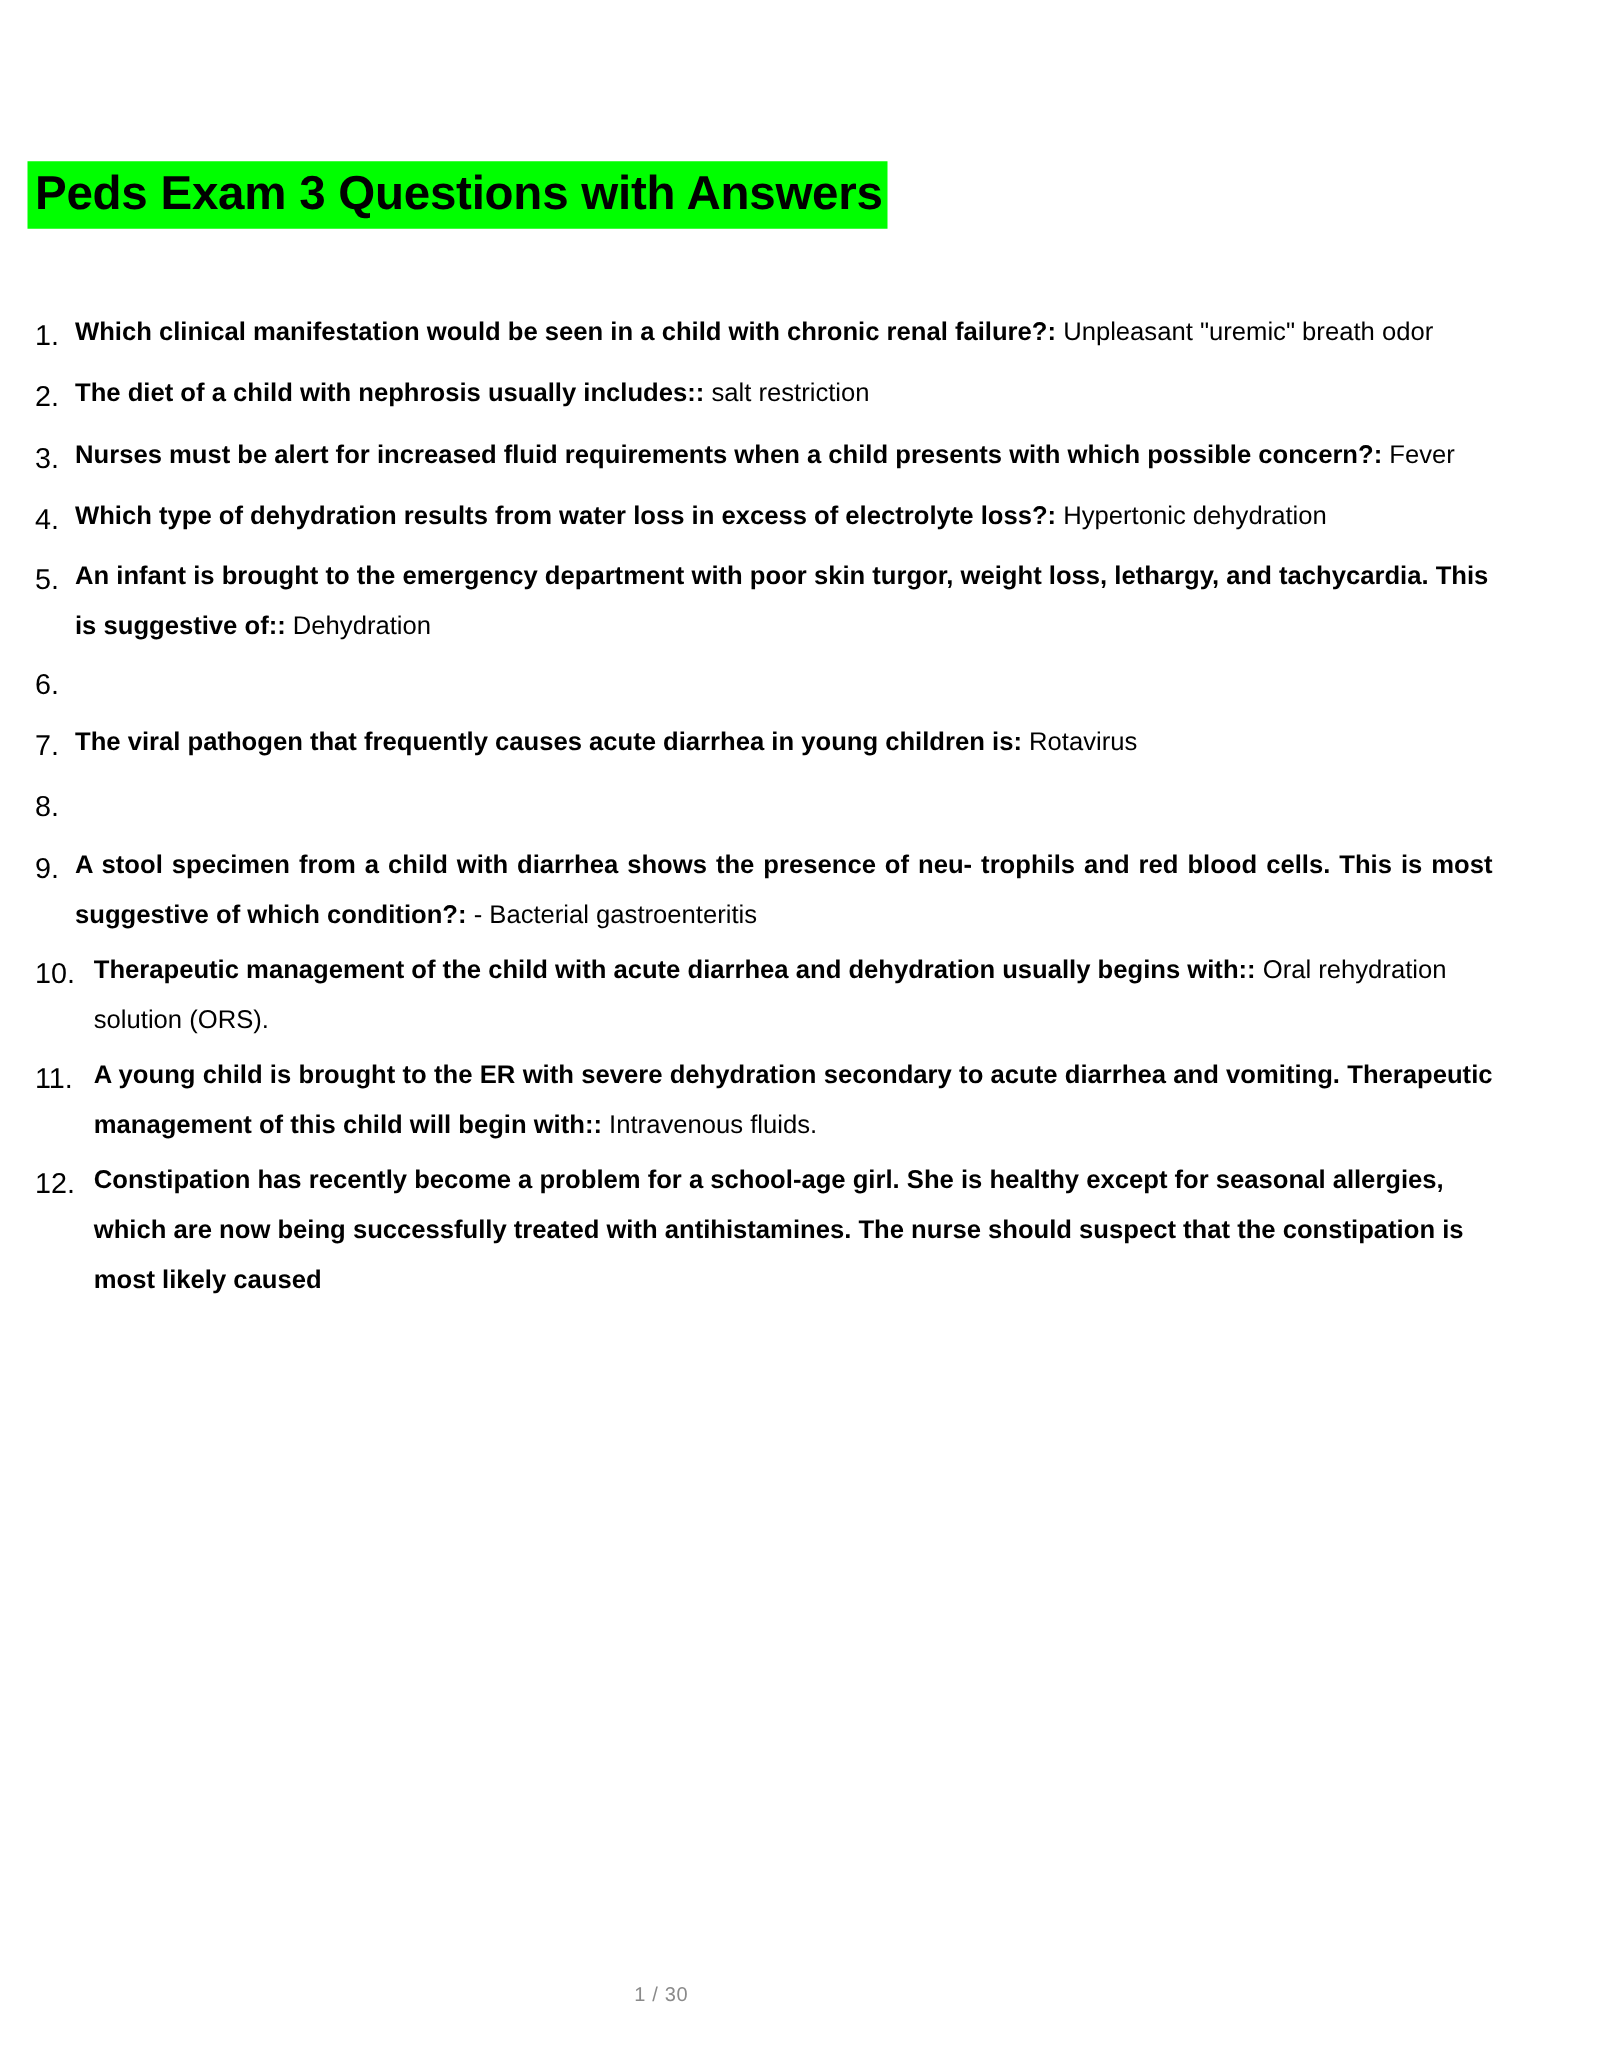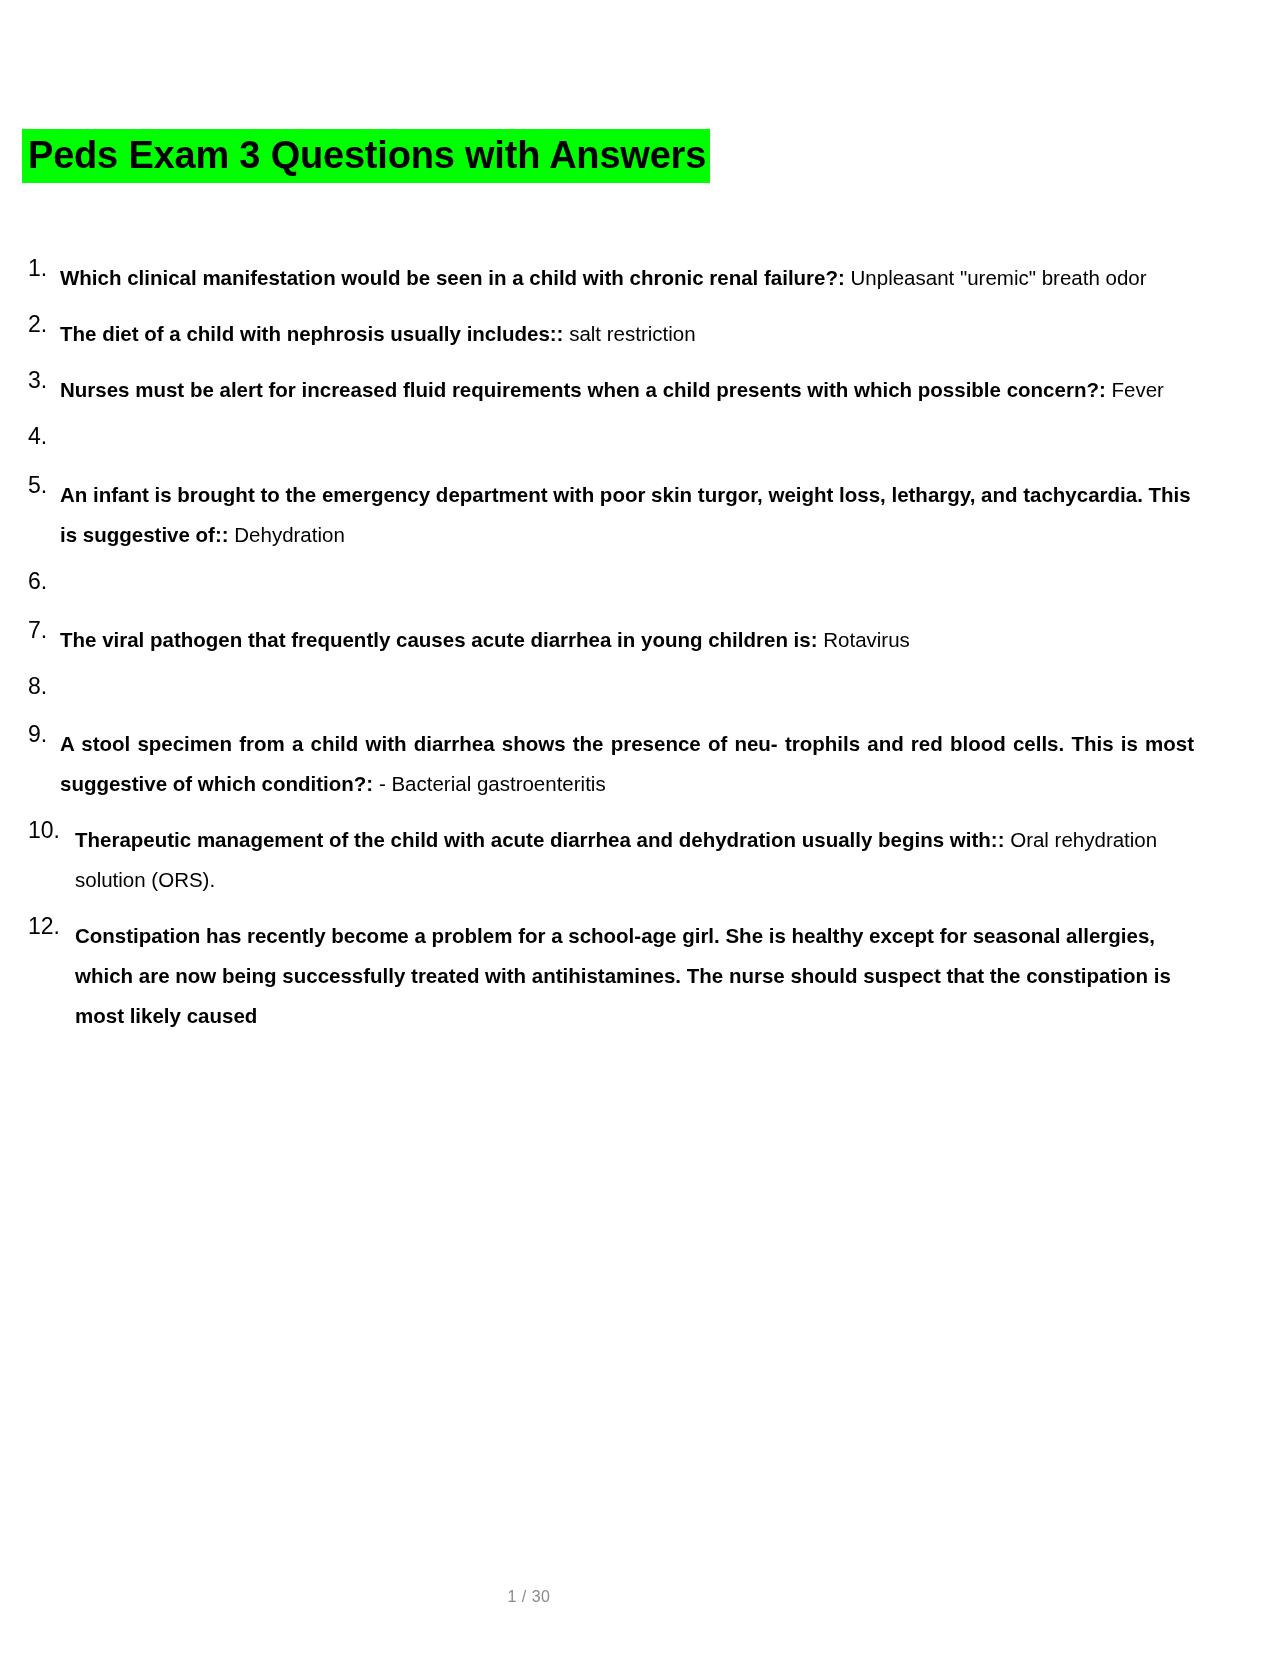--- a/index.html
+++ b/index.html
@@ -90,21 +90,20 @@
   }
   .atext {
     font-weight: normal;
   }
 
   
   .qitem .qbody {
     margin-left: 0px;
     text-indent: -34px;
     padding-left: 34px;
-    margin-top: 12px;
   }
   .qitem.wide .qbody {
     text-indent: -49px;
     padding-left: 49px;
   }
 
   
   .footer {
     position: absolute;
     left: 0;
@@ -134,20 +133,21 @@
       <div class="qitem">
         <div class="qnum">2.</div>
         <div class="qbody" style="text-indent: 0px; padding-left: 0px;"><span class="qtext">The diet of a child with nephrosis usually includes:: </span><span class="atext">salt restriction</span></div>
       </div>
       <div class="qitem">
         <div class="qnum">3.</div>
         <div class="qbody" style="text-indent: 0px; padding-left: 0px;"><span class="qtext">Nurses must be alert for increased fluid requirements when a child presents with which possible concern?: </span><span class="atext">Fever</span></div>
       </div>
       <div class="qitem">
         <div class="qnum">4.</div>
+        <div class="qbody" style="text-indent: 0px; padding-left: 0px;"><span class="qtext">Which type of dehydration results from water loss in excess of electrolyte loss?: </span><span class="atext">Hypertonic dehydration</span></div>
       </div>
       <div class="qitem">
         <div class="qnum">5.</div>
         <div class="qbody" style="text-indent: 0px; padding-left: 0px;"><span class="qtext">An infant is brought to the emergency department with poor skin turgor, weight loss, lethargy, and tachycardia. This is suggestive of:: </span><span class="atext">Dehydration</span></div>
       </div>
       <div class="qitem">
         <div class="qnum">6.</div>
       </div>
       <div class="qitem">
         <div class="qnum">7.</div>
@@ -158,20 +158,24 @@
       </div>
       <div class="qitem">
         <div class="qnum">9.</div>
         <div class="qbody justify" style="text-indent: 0px; padding-left: 0px;"><span class="qtext">A stool specimen from a child with diarrhea shows the presence of neu- trophils and red blood cells. This is most suggestive of which condition?: </span><span class="atext">- Bacterial gastroenteritis</span></div>
       </div>
       <div class="qitem wide">
         <div class="qnum wide">10.</div>
         <div class="qbody" style="text-indent: 0px; padding-left: 0px;"><span class="qtext">Therapeutic management of the child with acute diarrhea and dehydration usually begins with:: </span><span class="atext">Oral rehydration solution (ORS).</span></div>
       </div>
       <div class="qitem wide">
+        <div class="qnum wide">11.</div>
+        <div class="qbody justify" style="text-indent: 0px; padding-left: 0px;"><span class="qtext">A young child is brought to the ER with severe dehydration secondary to acute diarrhea and vomiting. Therapeutic management of this child will begin with:: </span><span class="atext">Intravenous fluids.</span></div>
+      </div>
+      <div class="qitem wide">
         <div class="qnum wide">12.</div>
         <div class="qbody" style="text-indent: 0px; padding-left: 0px;"><span class="qtext">Constipation has recently become a problem for a school-age girl. She is healthy except for seasonal allergies, which are now being successfully treated with antihistamines. The nurse should suspect that the constipation is most likely caused</span><span class="atext"></span></div>
       </div>
     </div>
 
   <div class="footer">1 / 30</div>
 
 </div>
 
 </body></html>

